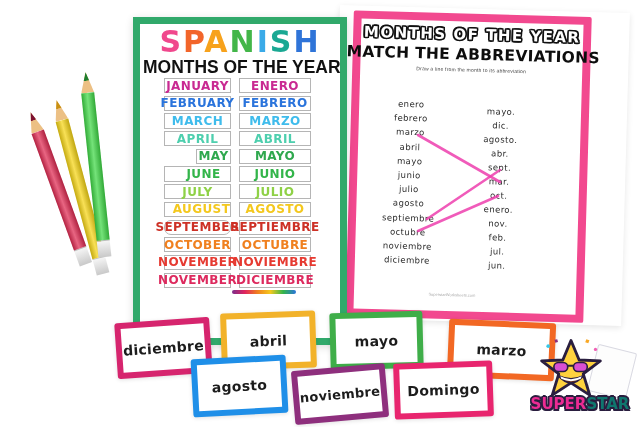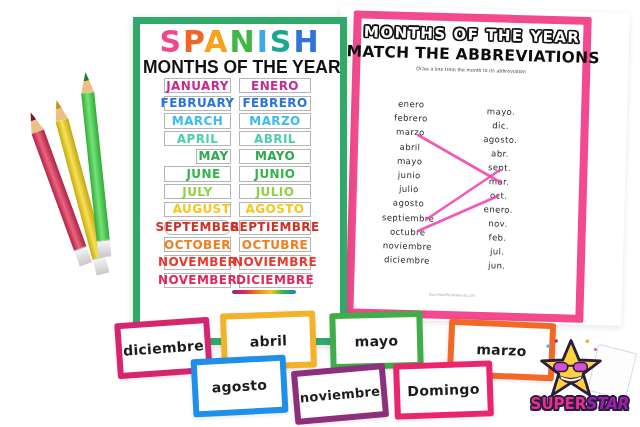--- a/index.html
+++ b/index.html
@@ -230,16 +230,16 @@
         <rect x="58" y="2" width="4" height="4" fill="#f9a825" transform="rotate(20 60 4)"></rect>
         <rect x="20" y="2" width="3.5" height="3.5" fill="#8e2f7d" transform="rotate(-15 21 3)"></rect>
         <polygon points="40,3 50,27 76,28 55,44 63,70 40,55 17,70 25,44 4,28 30,27" fill="#ffd23e" stroke="#2a1e3f" stroke-width="3.5" stroke-linejoin="round"></polygon>
         <rect x="19" y="30" width="17" height="11" rx="5.5" fill="#d94fd2" stroke="#2a1e3f" stroke-width="2"></rect>
         <rect x="43" y="30" width="17" height="11" rx="5.5" fill="#d94fd2" stroke="#2a1e3f" stroke-width="2"></rect>
         <line x1="36" y1="34" x2="43" y2="34" stroke="#2a1e3f" stroke-width="2.5"></line>
         <path d="M24,46 Q40,64 56,46 Q40,54 24,46 Z" fill="#6b2f1c" stroke="#2a1e3f" stroke-width="2" stroke-linejoin="round"></path>
         <path d="M27,47 Q40,54 53,47 L52,50 Q40,56 28,50 Z" fill="#ffffff"></path>
       </svg>
     </div>
-    <div class="text1"><span style="color: rgb(236, 43, 147);">SUPER</span><span style="color: #a21caf; font-style: italic;">STAR</span></div>
+    <div class="text1"><span style="color: rgb(236, 43, 147);">SUPER</span><span style="color: #0f766e;">STAR</span></div>
   </div>
 
 </div>
 
 </body></html>

